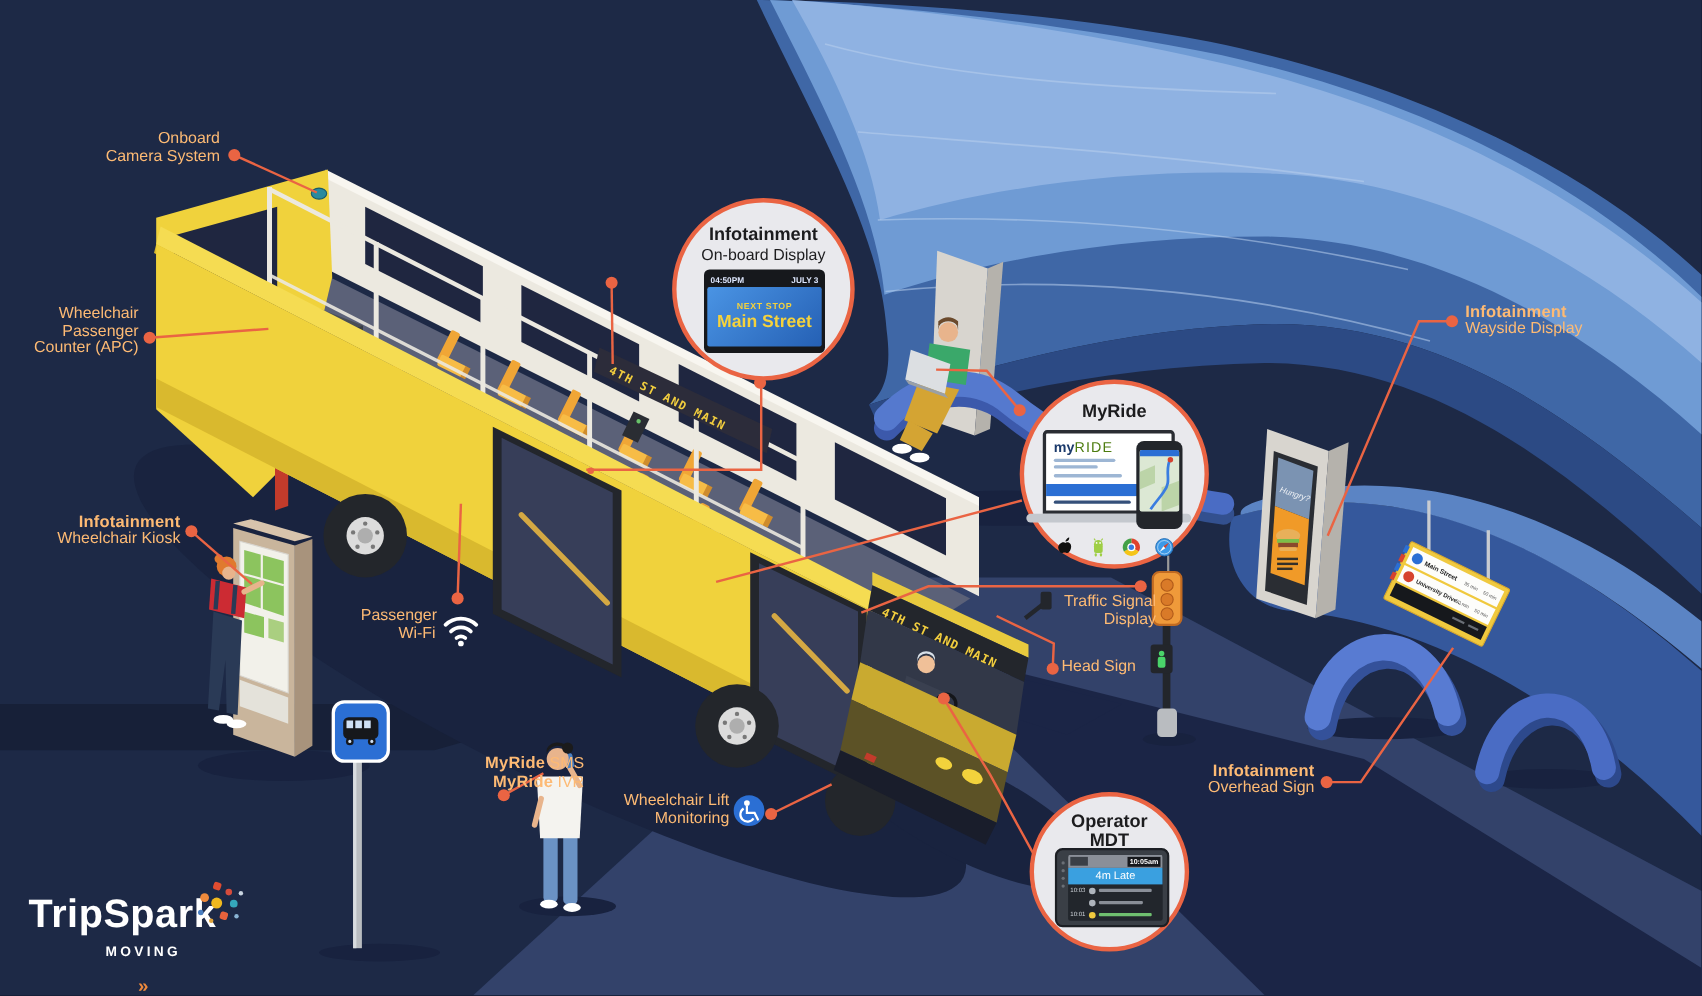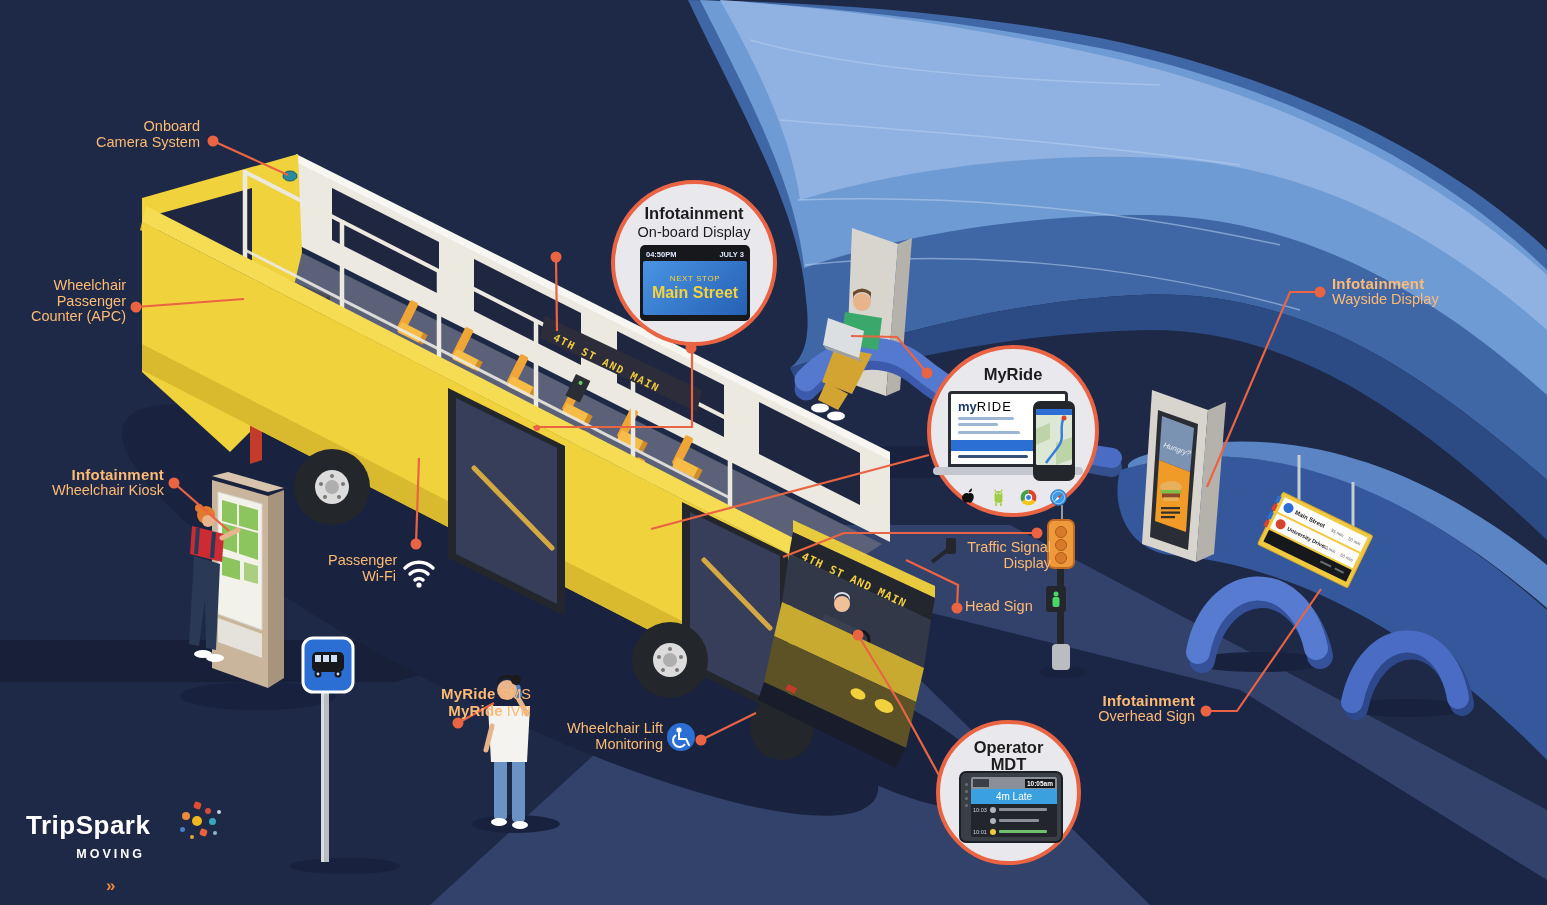--- a/index.html
+++ b/index.html
@@ -19,29 +19,29 @@
   .callout .t1{font-weight:bold;font-size:16.5px;margin-top:20px;}
   .callout .t2{font-size:14.5px;margin-top:1px;}
 
   
   .obd{position:absolute;left:25px;top:61px;width:110px;height:76px;background:#16181c;
        border-radius:5px;padding:3px;box-sizing:border-box;text-align:left;}
   .obd-top{height:13px;display:flex;justify-content:space-between;align-items:center;
            color:#dfe8ff;font-size:7.5px;font-weight:bold;padding:0 3px;}
   .obd-scr{height:54px;background:linear-gradient(135deg,#4a94e4,#2560b4);border-radius:2px;
            display:flex;flex-direction:column;align-items:center;justify-content:center;}
-  .obd-ns{font-size:8px;font-weight:normal;color:#f5d23c;letter-spacing:.6px;}
+  .obd-ns{font-size:8px;font-weight:bold;color:#f5d23c;letter-spacing:.6px;}
   .obd-stop{font-size:16px;font-weight:bold;color:#f5d23c;margin-top:1px;}
 
   
   .mr-laptop{position:absolute;left:17px;top:42px;width:120px;height:76px;background:#fff;
              border:3px solid #2a2d33;border-radius:4px 4px 0 0;box-sizing:border-box;text-align:left;}
   .mr-logo{margin:5px 0 3px 7px;font-size:13px;}
   .mr-logo .my{font-weight:bold;color:#1b3a6b;}
-  .mr-logo .ride{color:#000000;letter-spacing:1px;margin-top:48px;}
+  .mr-logo .ride{color:#4d7c0f;letter-spacing:1px;margin-top:48px;}
   .mr-bar{height:3px;background:#9db6d4;border-radius:2px;margin:3px 8px 0 7px;}
   .mr-band{height:11px;background:#2b6fd4;margin-top:6px;}
   .mr-bar.dark{background:#35507a;margin-top:4px;}
   .mr-base{position:absolute;left:2px;top:118px;width:150px;height:8px;background:#c4c8ce;
            border-radius:4px;}
   .mr-phone{position:absolute;left:102px;top:52px;width:42px;height:80px;background:#23262b;
             border-radius:7px;padding:8px 3px 6px;box-sizing:border-box;}
   .mr-phone .scr{height:56px;background:#dce8d4;border-radius:2px;overflow:hidden;}
   .mr-icons{position:absolute;left:0;right:0;top:138px;display:flex;justify-content:center;gap:9px;}
   .mr-icons svg{width:21px;height:21px;}
@@ -64,21 +64,21 @@
   .mdt-row .bar.g{background:#6fbf6f;}
 
   
   .led{position:absolute;color:#f2ce3e;font-family:"DejaVu Sans Mono",monospace;font-weight:bold;
        transform-origin:0 0;white-space:nowrap;}
   #led-interior{left:557px;top:331px;transform:rotate(26.5deg);font-size:10.5px;letter-spacing:1.5px;}
   #led-head{left:805px;top:550px;transform:rotate(25deg);font-size:11px;letter-spacing:1px;}
 
   
   .logo{position:absolute;left:26px;top:810px;color:#fff;}
-  .logo .brand{font-size:26px;font-weight:600;letter-spacing:.5px;}
+  .logo .brand{font-size:36px;font-weight:600;letter-spacing:.5px;}
   .logo .spark{position:absolute;left:152px;top:-8px;width:50px;height:54px;}
   .logo .spark i{position:absolute;display:block;border-radius:50%;}
   .logo .spark i.sq{border-radius:2px;transform:rotate(18deg);}
   .tagline{margin:6px 0 0 38px;font-size:12.5px;font-weight:bold;letter-spacing:3px;display:flex;align-items:center;gap:16px;flex-direction:column;}
   .tagline .ch{color:#ef8a3c;font-size:17px;letter-spacing:0;line-height:1;}
 </style>
 </head>
 <body>
 
 <div class="stage">

